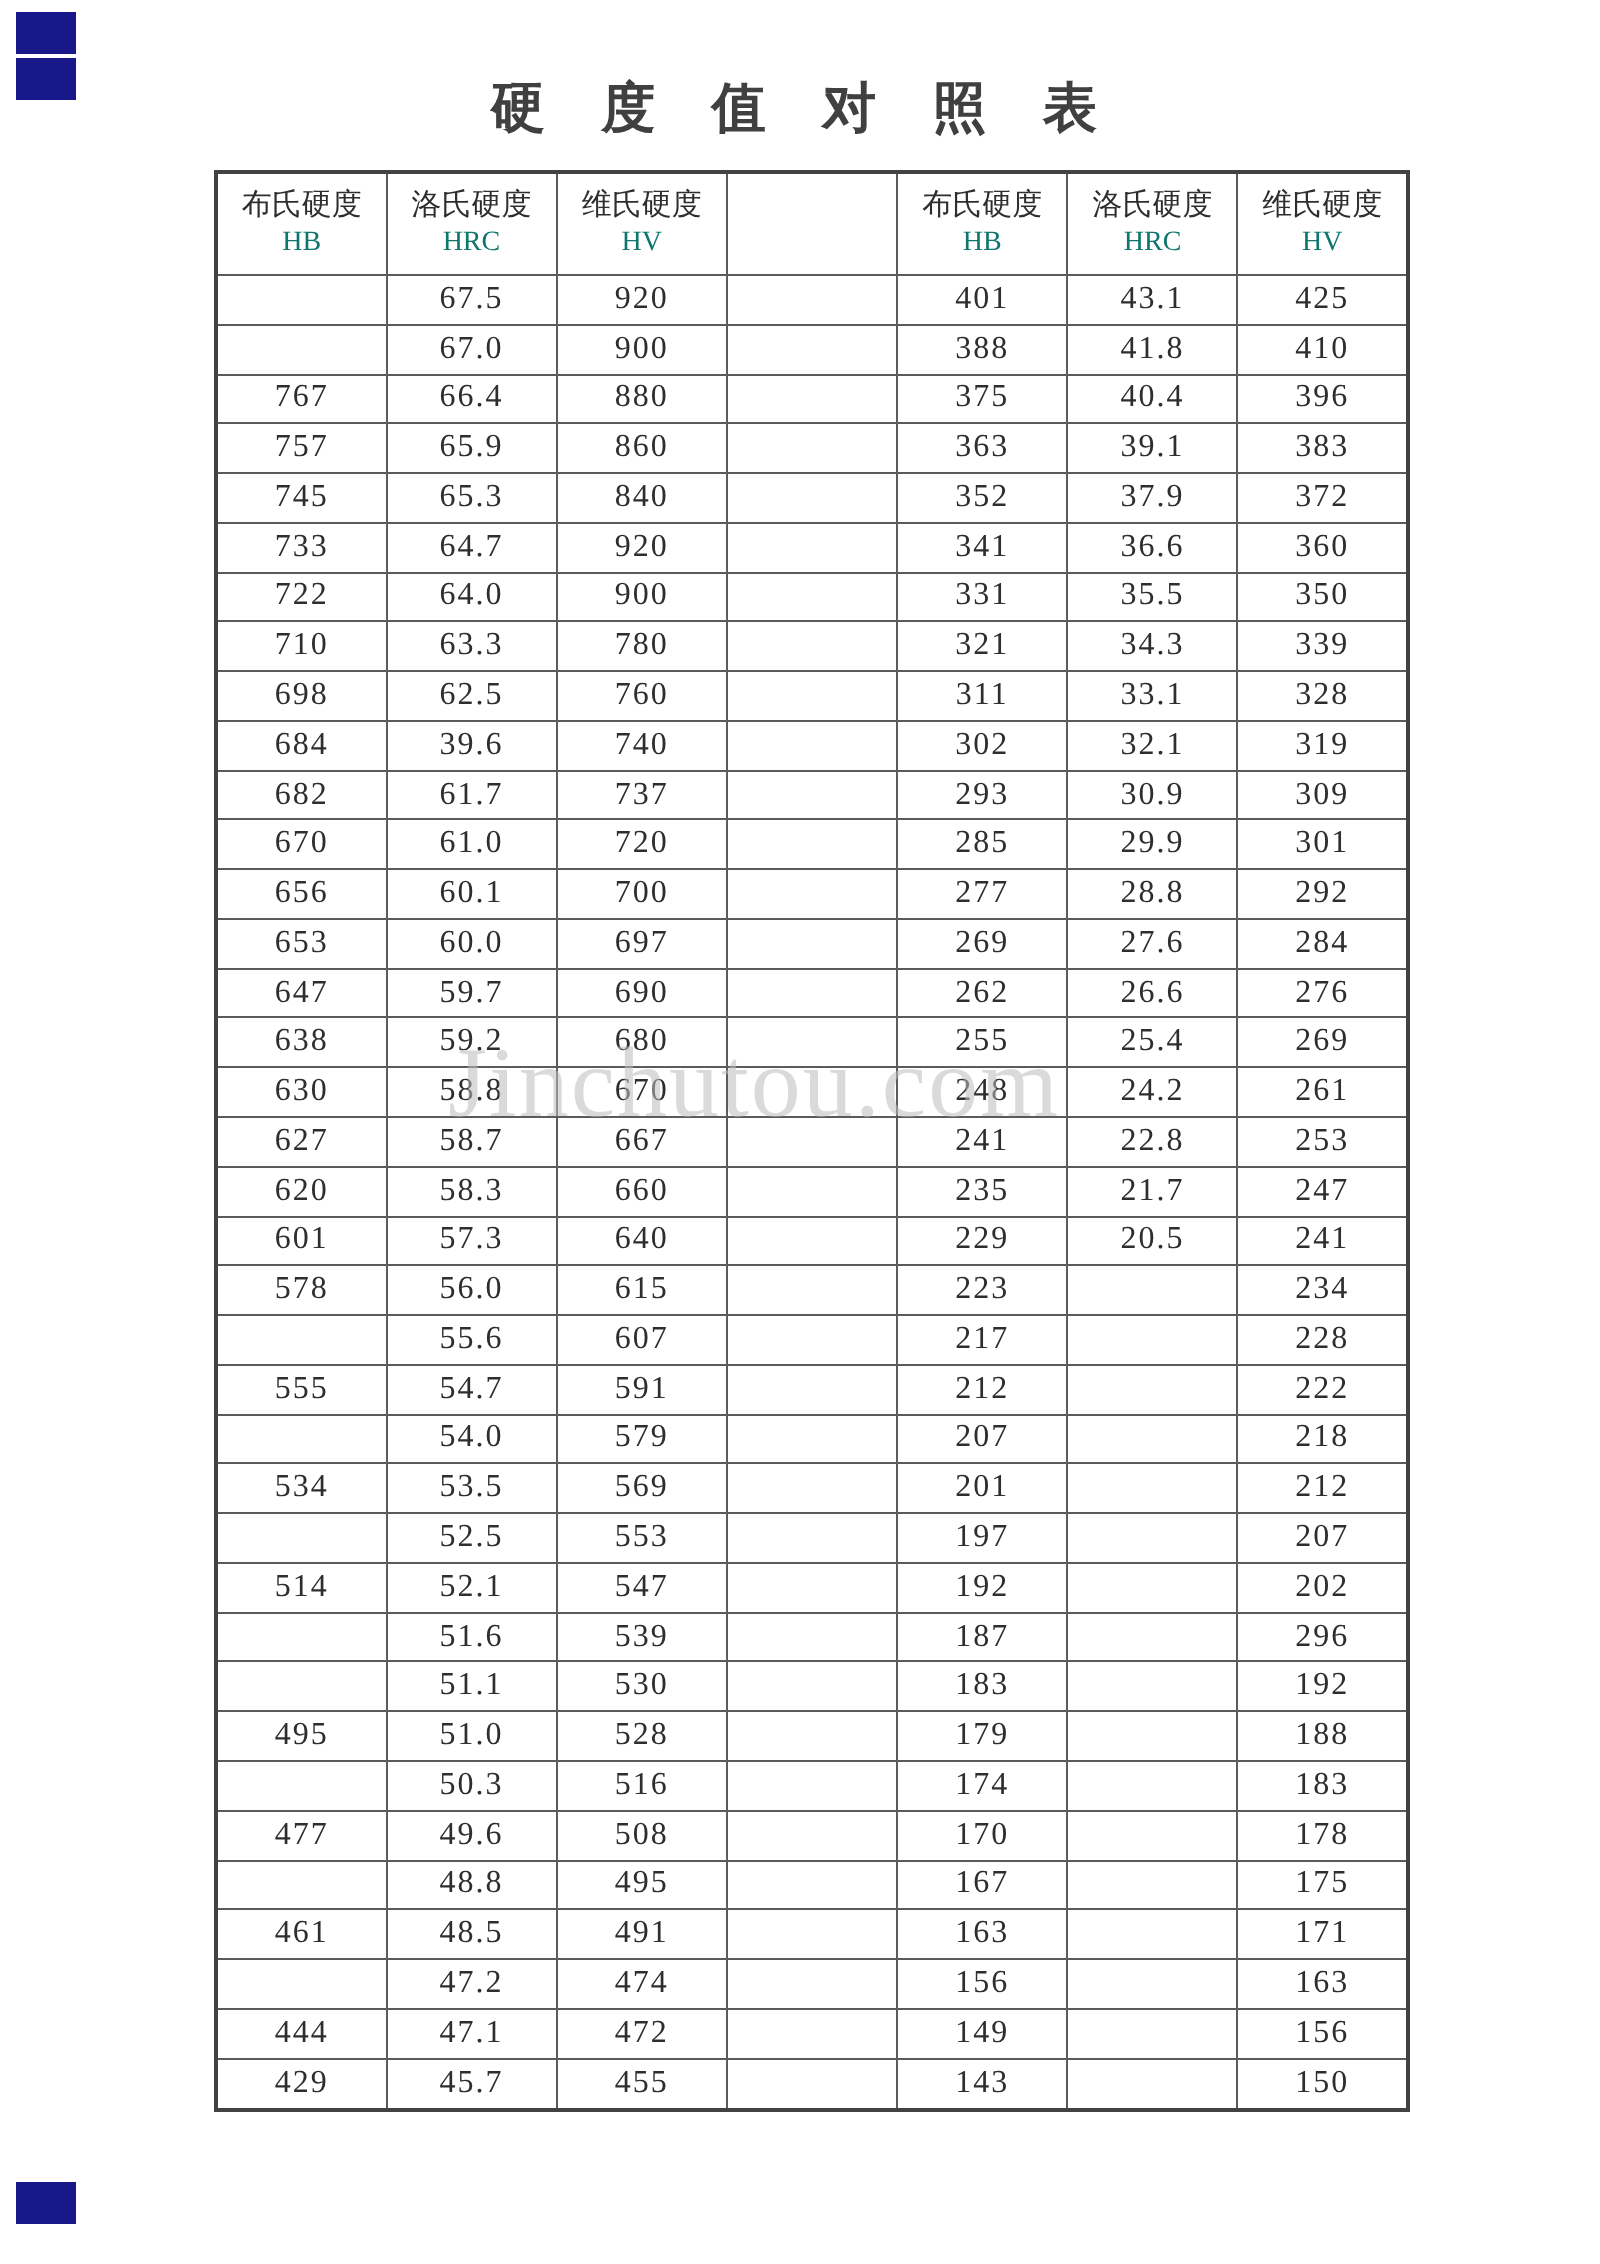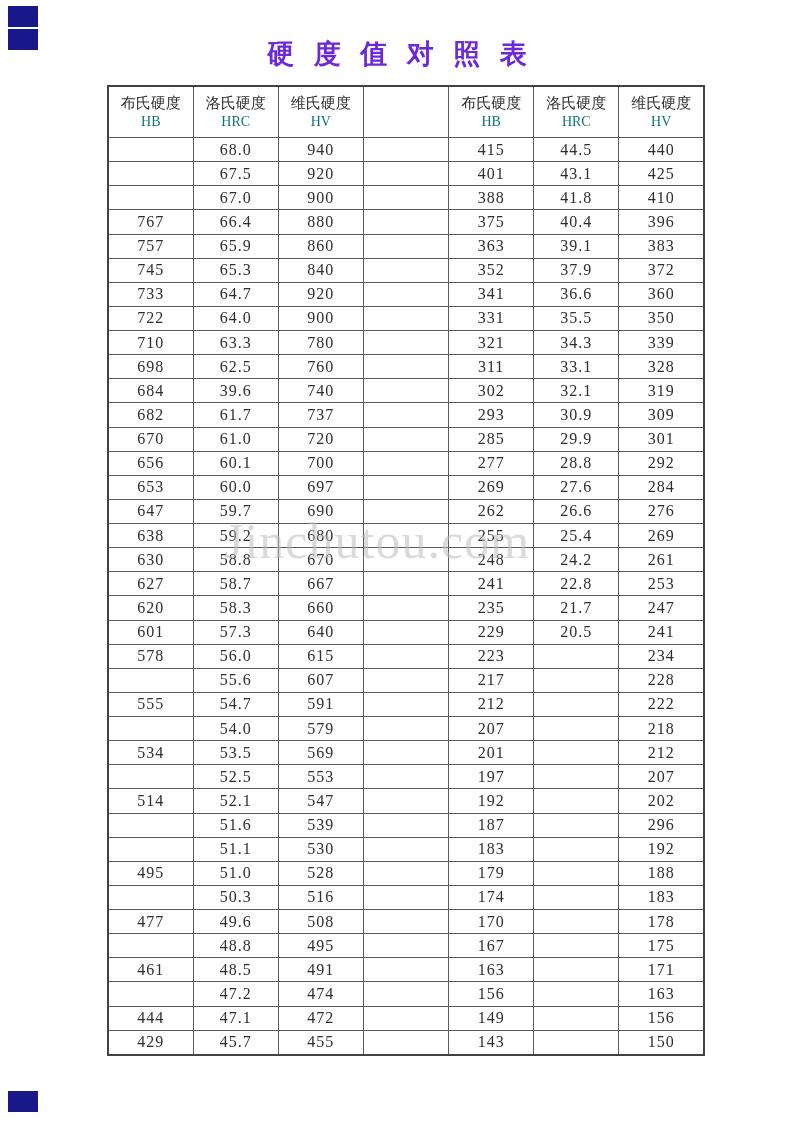--- a/index.html
+++ b/index.html
@@ -12,25 +12,25 @@
     position: relative;
     font-family: "Liberation Serif", "DejaVu Serif", serif;
   }
 
   .page-title {
     position: absolute;
     top: 36px;
     left: 0;
     width: 100%;
     text-align: center;
-    font-family: Liberation Sans, sans-serif;
+    font-family: Liberation Mono, monospace;
     font-weight: bold;
     font-size: 27px;
     letter-spacing: 6px;
-    color: #6d28d9;
+    color: #404040;
     white-space: pre;
   }
 
   table.hardness-table {
     position: absolute;
     left: 107px;
     top: 85px;
     width: 598px;
     height: 971px;
     border-collapse: collapse;
@@ -124,29 +124,20 @@
       </th>
       <th>
         <div class="hdr-cn">维氏硬度</div>
         <div class="hdr-en">HV</div>
       </th>
     </tr>
   </thead>
   <tbody>
       <tr>
         <td></td>
-        <td>68.0</td>
-        <td>940</td>
-        <td></td>
-        <td>415</td>
-        <td>44.5</td>
-        <td>440</td>
-      </tr>
-      <tr>
-        <td></td>
         <td>67.5</td>
         <td>920</td>
         <td></td>
         <td>401</td>
         <td>43.1</td>
         <td>425</td>
       </tr>
       <tr>
         <td></td>
         <td>67.0</td>

